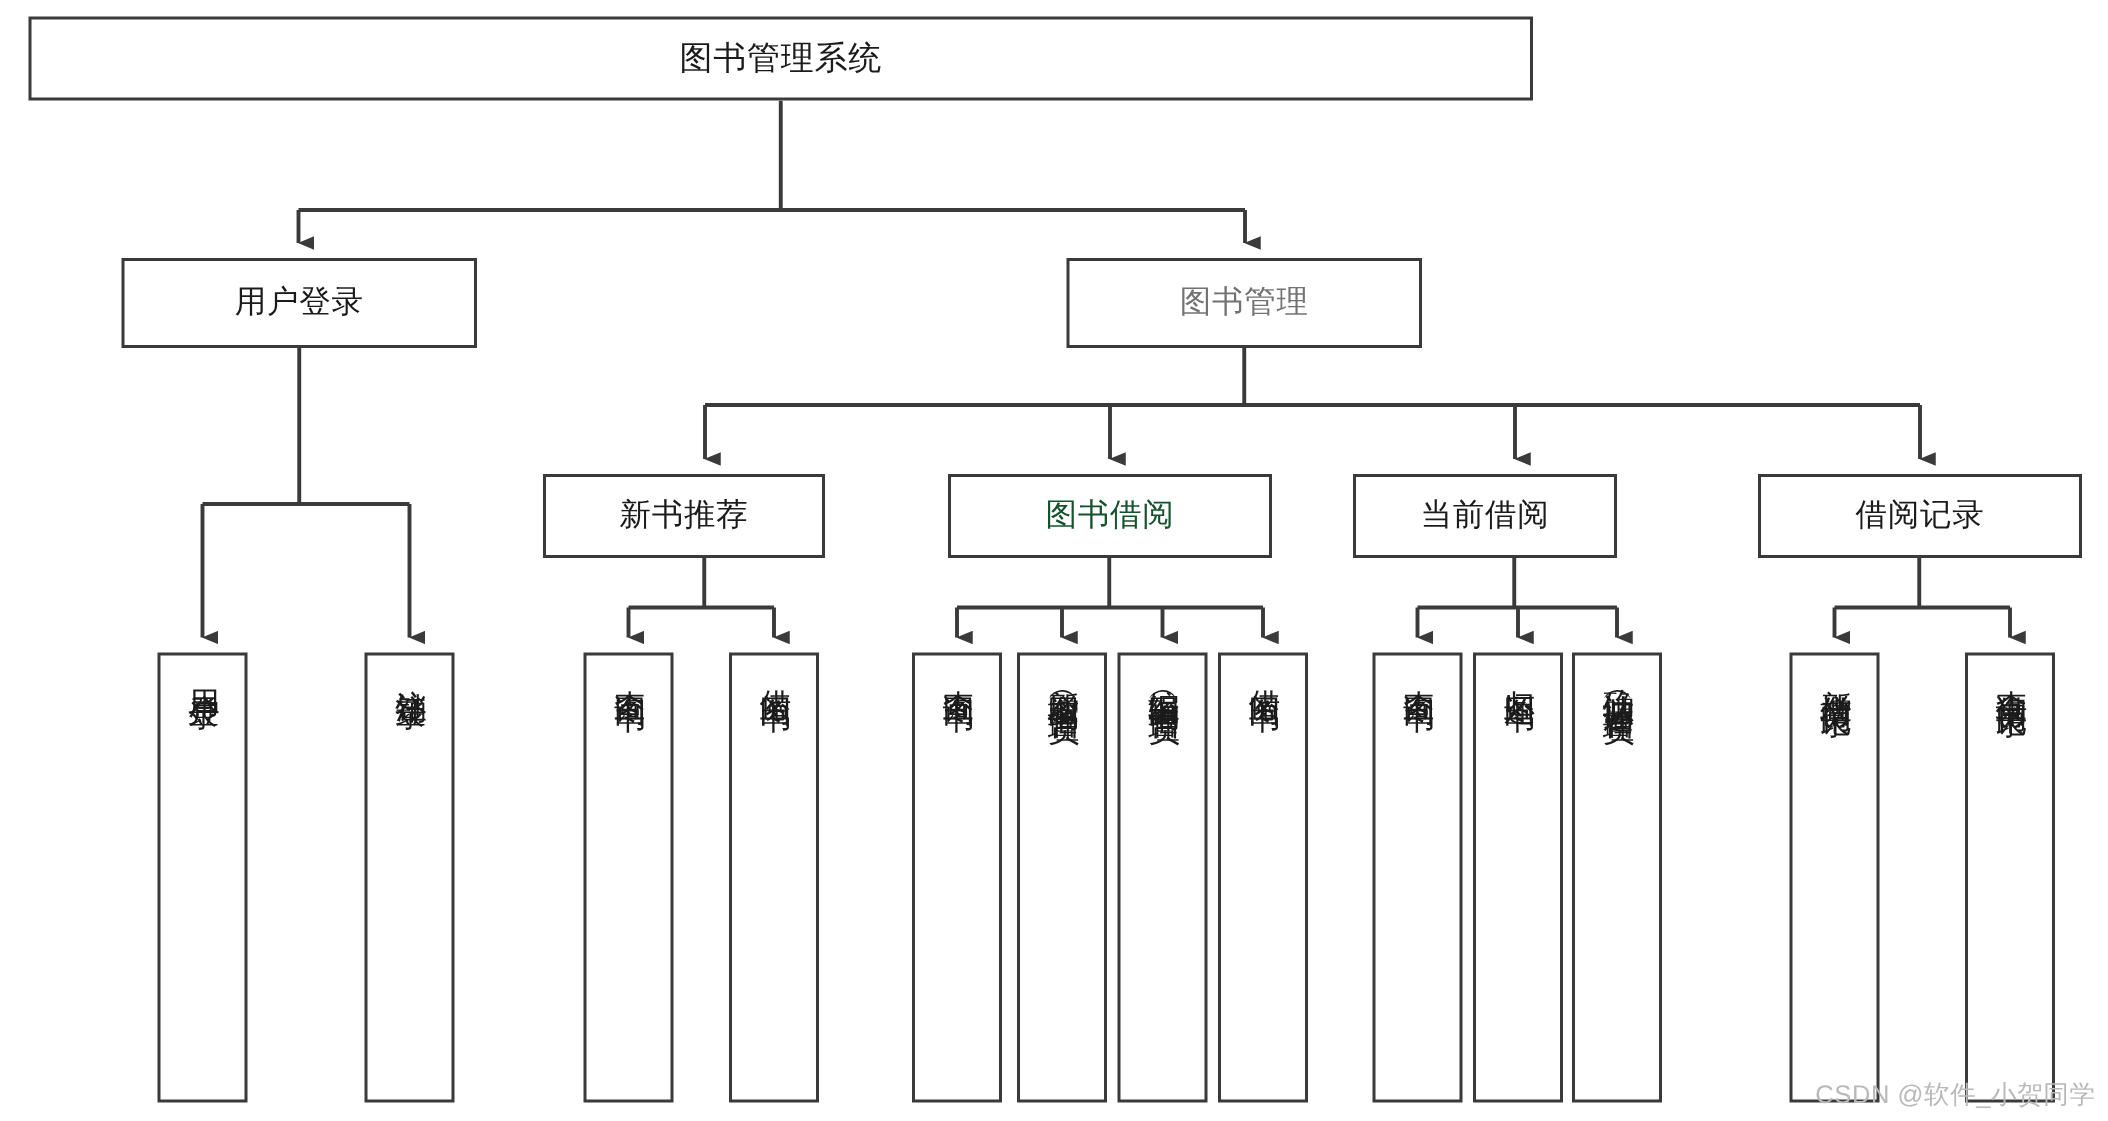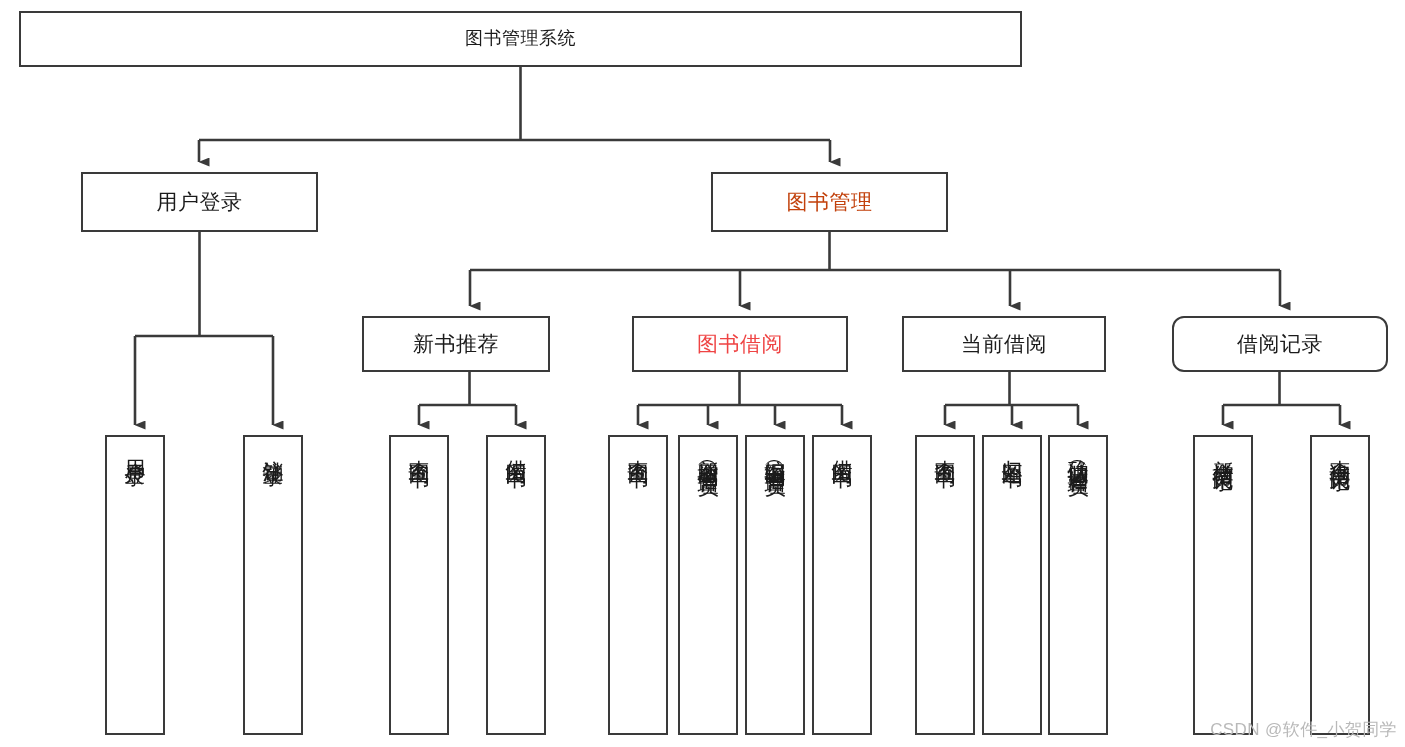--- a/index.html
+++ b/index.html
@@ -42,21 +42,21 @@
   .node-label {
     display: block;
     line-height: 1.32;
     letter-spacing: 0.5px;
   }
   .node.horiz .node-label {
     font-size: 21px;
     white-space: nowrap;
   }
   .node.root .node-label {
-    font-size: 18px;
+    font-size: 22px;
   }
   .node.vert {
     padding: 6px 2px;
     align-items: flex-start;
     justify-content: center;
   }
   .node.vert .node-label {
     writing-mode: vertical-rl;
     text-orientation: upright;
     font-size: 21px;
@@ -144,34 +144,34 @@
     </g>
   </svg>
 
   <div class="node root horiz" id="node-root" style="left: 19px; top: 11px; width: 1003px; height: 56px; border-color: rgb(58, 58, 58); background: rgb(255, 255, 255); color: rgb(27, 27, 27);">
     <span class="node-label">图书管理系统</span>
   </div>
 
   <div class="node horiz" id="node-l2-0" style="left: 81px; top: 172px; width: 237px; height: 60px; border-color: rgb(58, 58, 58); background: rgb(255, 255, 255); color: rgb(27, 27, 27);">
     <span class="node-label">用户登录</span>
   </div>
-  <div class="node horiz" id="node-l2-1" style="left: 711px; top: 172px; width: 237px; height: 60px; border-color: rgb(58, 58, 58); background: rgb(255, 255, 255); color: #c2410c;">
+  <div class="node horiz" id="node-l2-1" style="left: 711px; top: 172px; width: 237px; height: 60px; border-color: rgb(58, 58, 58); background: rgb(255, 255, 255); color: #737373;">
     <span class="node-label">图书管理</span>
   </div>
 
   <div class="node horiz" id="node-l3-0" style="left: 362px; top: 316px; width: 188px; height: 56px; border-color: rgb(58, 58, 58); background: rgb(255, 255, 255); color: rgb(27, 27, 27);">
     <span class="node-label">新书推荐</span>
   </div>
-  <div class="node horiz" id="node-l3-1" style="left: 632px; top: 316px; width: 216px; height: 56px; border-color: rgb(58, 58, 58); background: rgb(255, 255, 255); color: #ef4444;">
+  <div class="node horiz" id="node-l3-1" style="left: 632px; top: 316px; width: 216px; height: 56px; border-color: rgb(58, 58, 58); background: rgb(255, 255, 255); color: #14532d;">
     <span class="node-label">图书借阅</span>
   </div>
-  <div class="node horiz" id="node-l3-2" style="left: 902px; top: 316px; width: 204px; height: 56px; border-color: rgb(58, 58, 58); background: rgb(255, 255, 255); color: rgb(27, 27, 27);">
+  <div class="node horiz" id="node-l3-2" style="left: 902px; top: 316px; width: 176px; height: 56px; border-color: rgb(58, 58, 58); background: rgb(255, 255, 255); color: rgb(27, 27, 27);">
     <span class="node-label">当前借阅</span>
   </div>
-  <div class="node horiz" id="node-l3-3" style="left: 1172px; top: 316px; width: 216px; height: 56px; border-color: rgb(58, 58, 58); background: rgb(255, 255, 255); color: rgb(27, 27, 27); border-radius: 12px;">
+  <div class="node horiz" id="node-l3-3" style="left: 1172px; top: 316px; width: 216px; height: 56px; border-color: rgb(58, 58, 58); background: rgb(255, 255, 255); color: rgb(27, 27, 27);">
     <span class="node-label">借阅记录</span>
   </div>
 
   <div class="node vert" id="node-leaf-0" style="left: 105px; top: 435px; width: 60px; height: 300px; border-color: rgb(58, 58, 58); background: rgb(255, 255, 255); color: rgb(27, 27, 27);">
     <span class="node-label">用户登录</span>
   </div>
   <div class="node vert" id="node-leaf-1" style="left: 243px; top: 435px; width: 60px; height: 300px; border-color: rgb(58, 58, 58); background: rgb(255, 255, 255); color: rgb(27, 27, 27);">
     <span class="node-label">注销登录</span>
   </div>
   <div class="node vert" id="node-leaf-2" style="left: 389px; top: 435px; width: 60px; height: 300px; border-color: rgb(58, 58, 58); background: rgb(255, 255, 255); color: rgb(27, 27, 27);">

